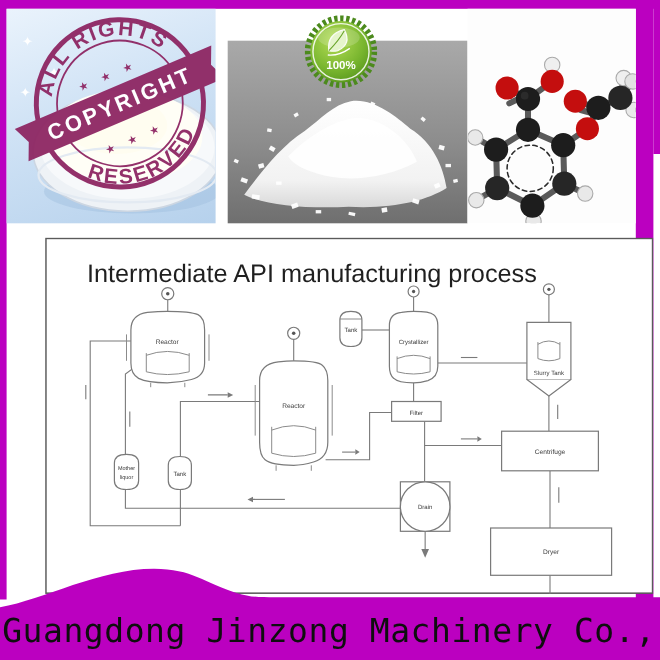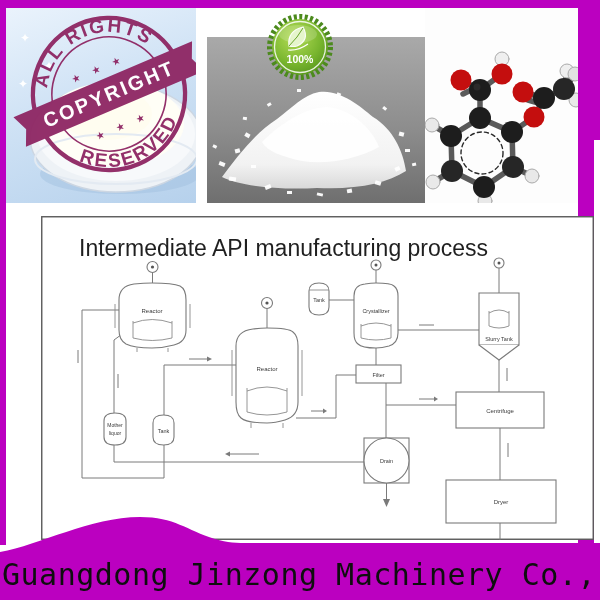--- a/index.html
+++ b/index.html
@@ -9,21 +9,21 @@
   
   .bar{background:#bb00c0;}
   
   #photo1{left:6px;top:8px;width:190px;height:195px;overflow:hidden;
           background:linear-gradient(160deg,#eaf3fc 0%,#cfe2f5 45%,#b6d1ec 100%);}
   
   #photo2{left:207px;top:37px;width:218px;height:166px;overflow:hidden;
           background:linear-gradient(180deg,#a9a9a9 0%,#8d8d8d 55%,#6f6f6f 100%);}
   
   #photo3{left:425px;top:8px;width:153px;height:195px;overflow:hidden;background:#fdfdfd;}
-  #badge{left:267px;top:13px;width:66px;height:68px;text-align:right;}
+  #badge{left:277px;top:13px;width:66px;height:68px;text-align:right;}
   #diagram{left:25px;top:216px;width:587px;height:324px;margin-left:16px;}
   #footer-band{left:0;top:505px;width:600px;height:95px;}
   #company{left:2px;top:557px;width:600px;white-space:nowrap;overflow:hidden;
            font-family:"DejaVu Sans Mono",monospace;font-size:30px;letter-spacing:.5px;color:#0e0e0e;}
   svg{display:block;}
   text{font-family:"Liberation Sans",sans-serif;}
   .lbl{fill:#3a3a3a;font-size:6px;text-anchor:middle;}
   .lbl-s{fill:#3a3a3a;font-size:5.5px;text-anchor:middle;}
   .pipe{stroke:#7a7a7a;stroke-width:1;fill:none;}
   .vessel{stroke:#7a7a7a;stroke-width:1.1;fill:#ffffff;}

